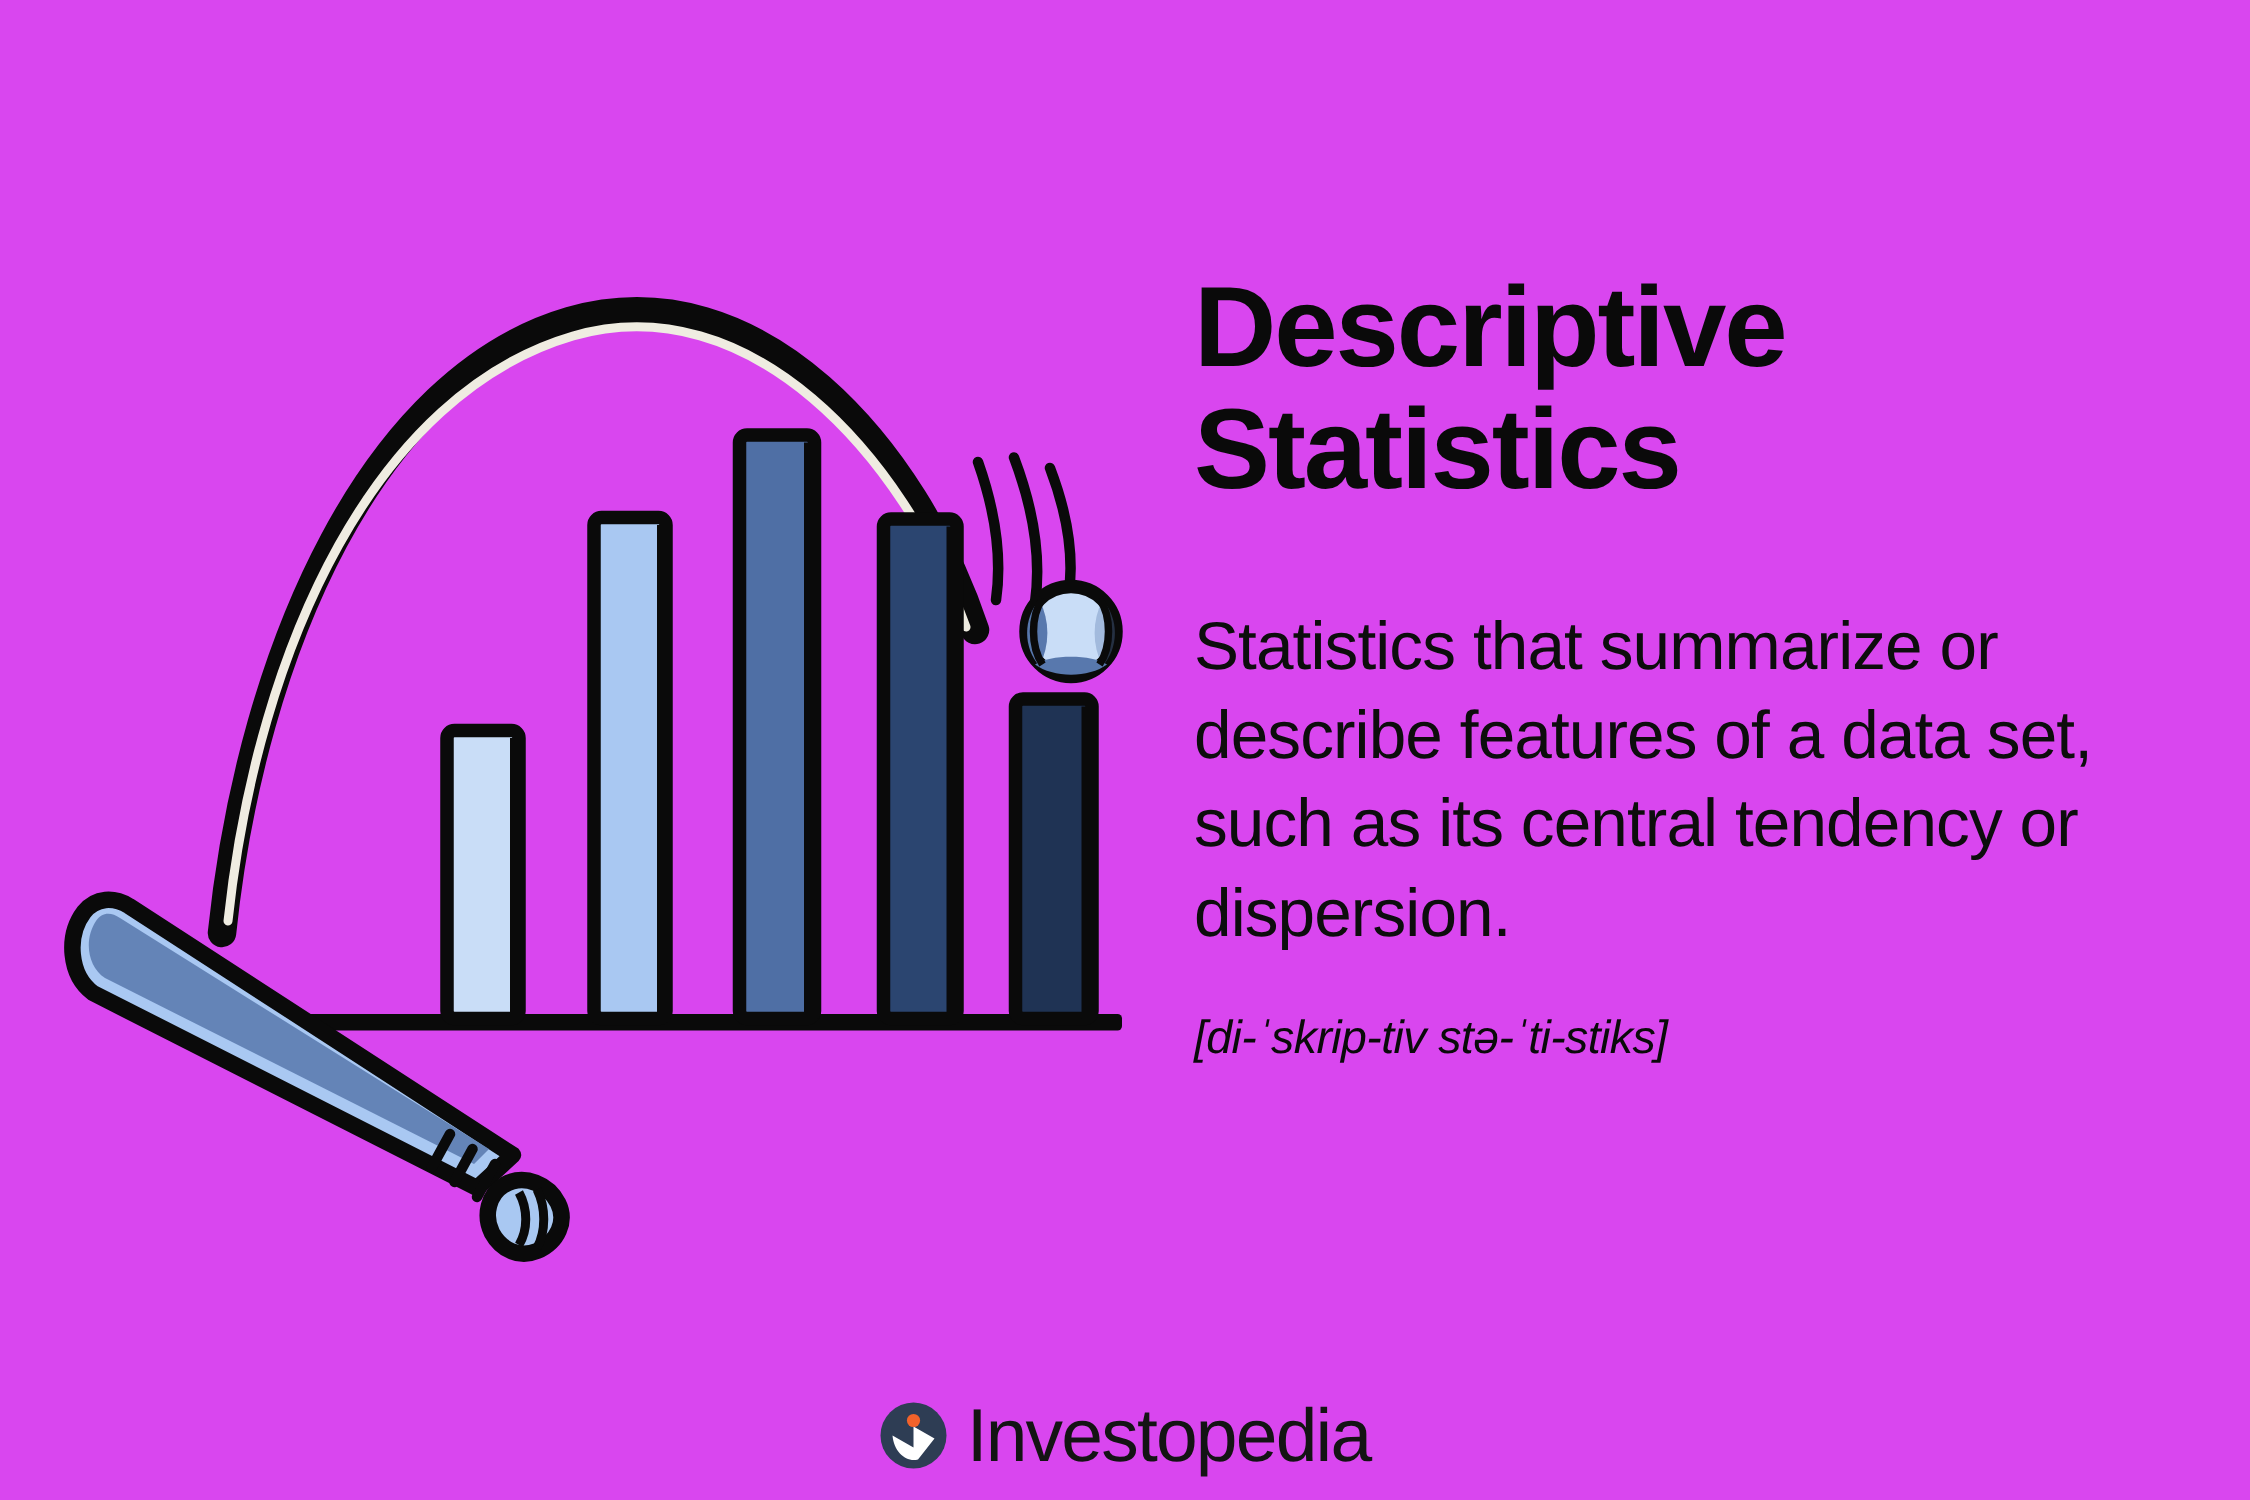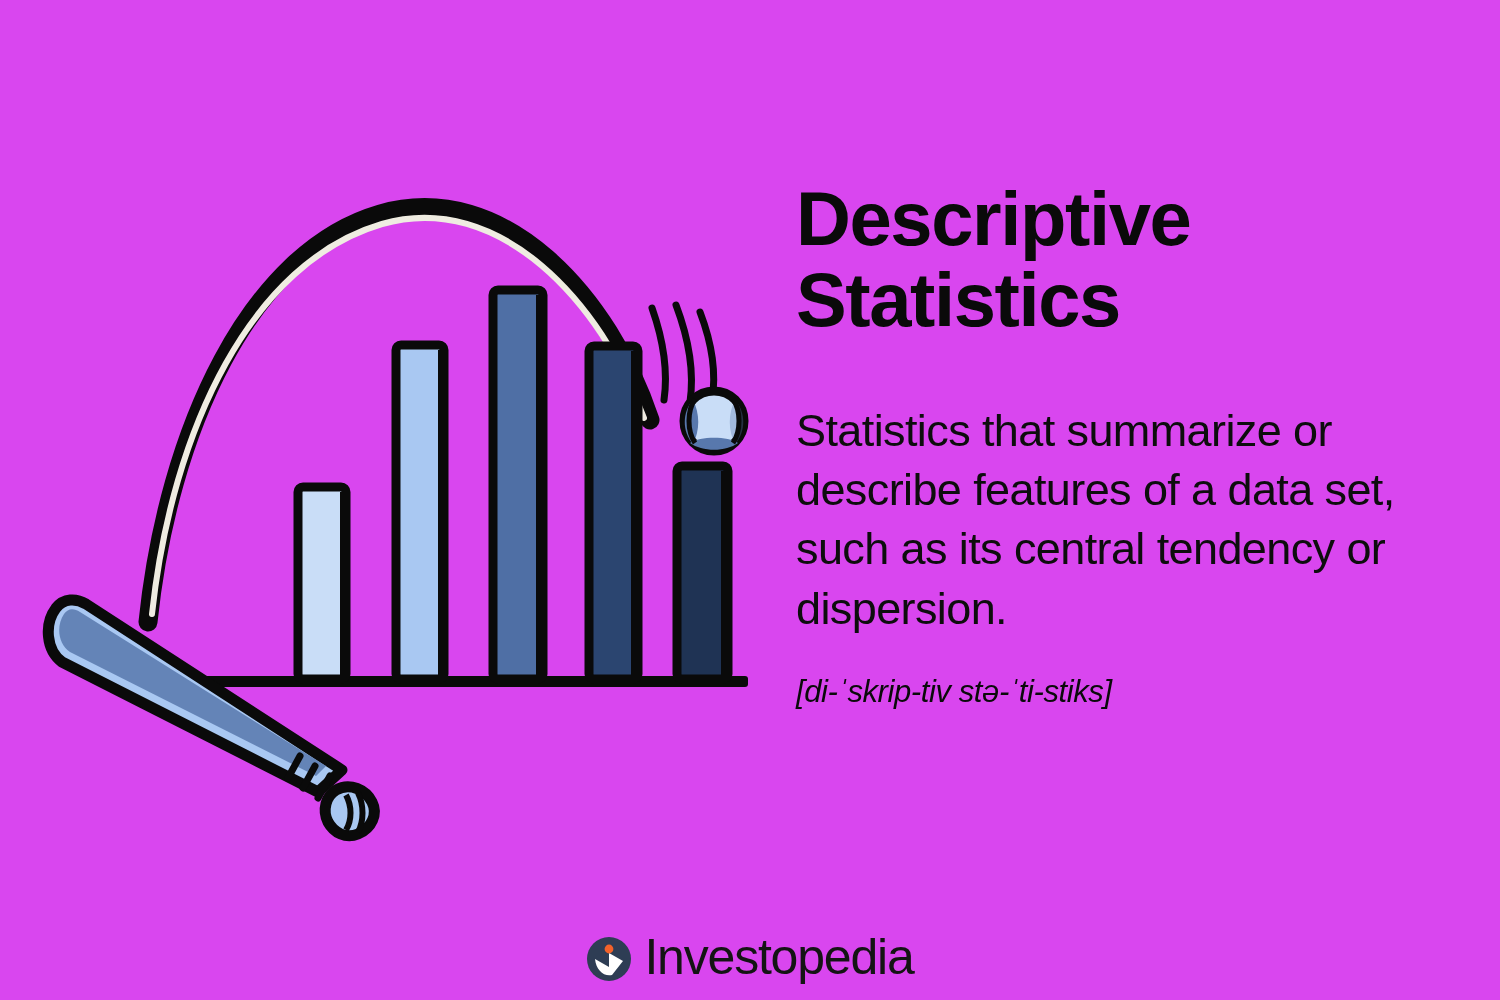--- a/index.html
+++ b/index.html
@@ -70,21 +70,21 @@
     max-width: 660px;
   }
 
   
   #footer-logo {
     position: absolute;
     left: 0;
     right: 0;
     bottom: 18px;
     display: flex;
-    align-items: flex-end;
+    align-items: center;
     justify-content: center;
     gap: 12px;
   }
   #logo-mark { display: block; }
   #logo-word {
     font-size: 50px;
     font-weight: 400;
     letter-spacing: -1.2px;
     color: #141414;
     line-height: 1;

